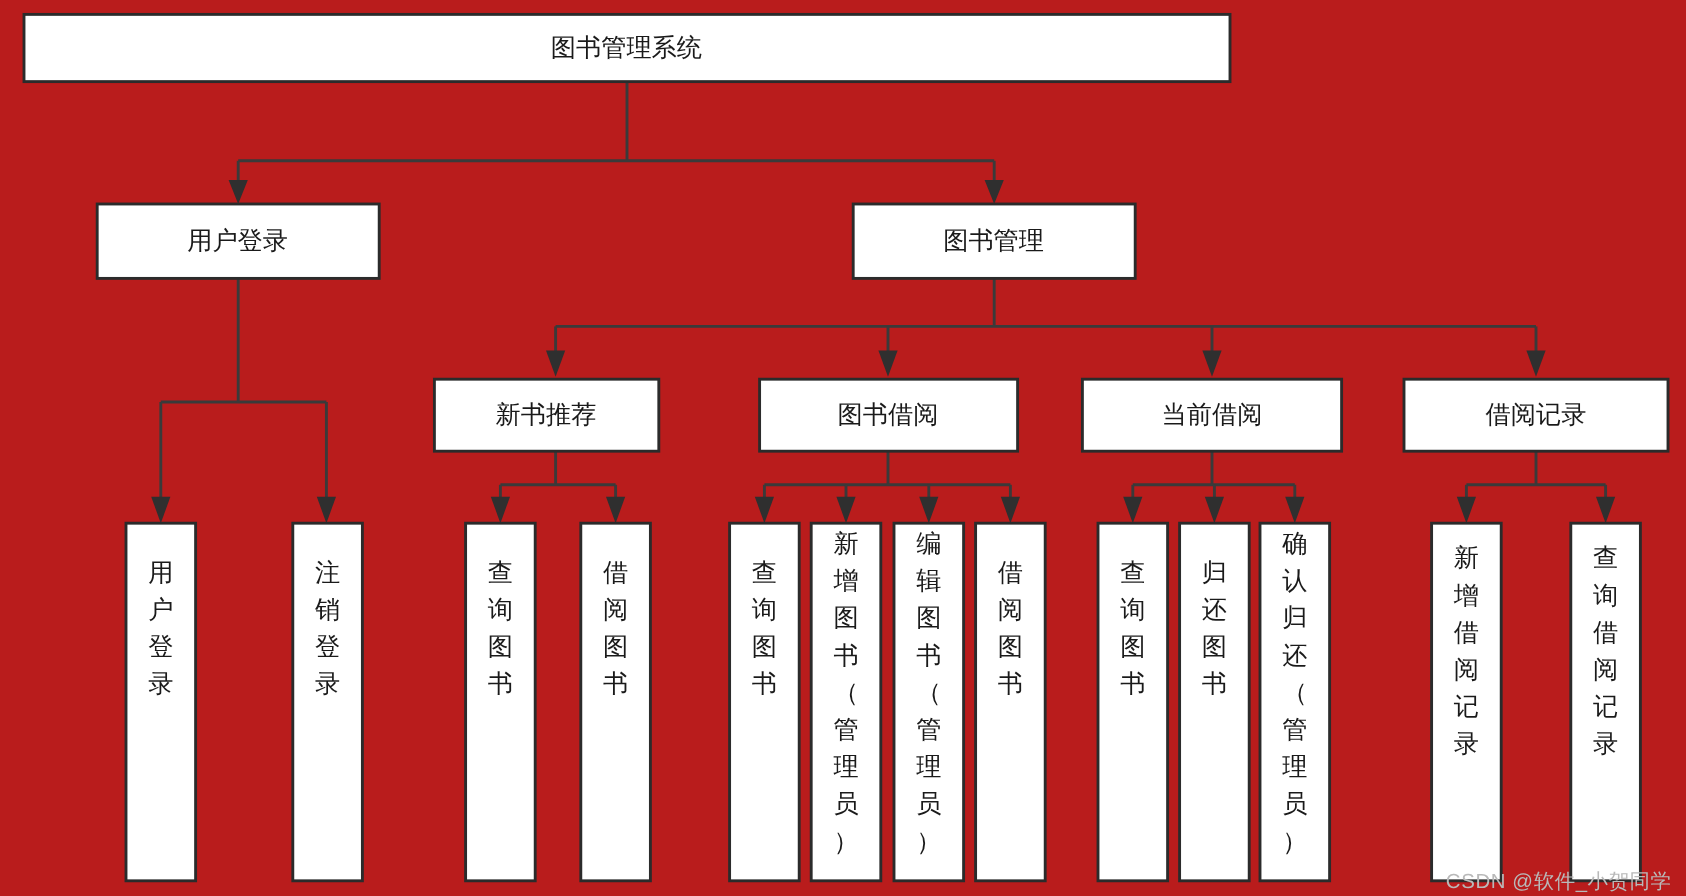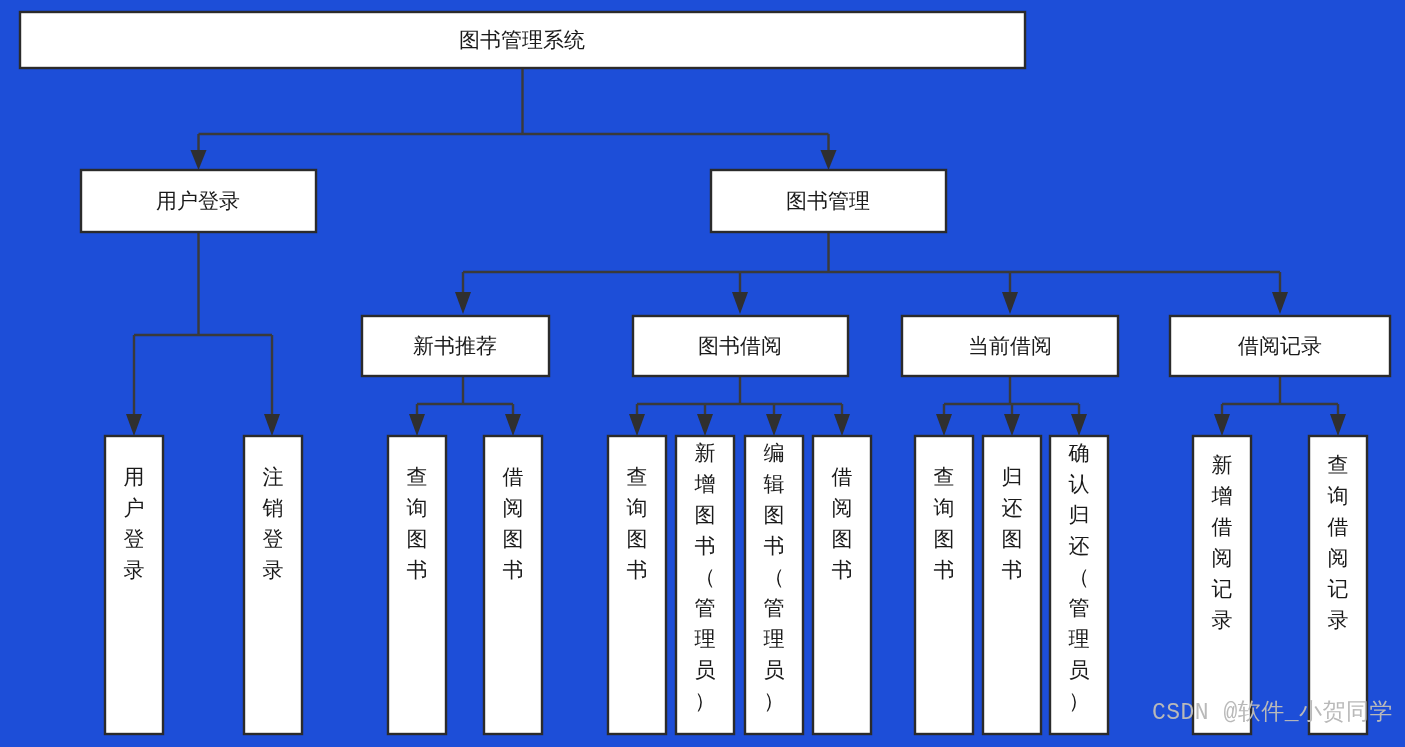--- a/index.html
+++ b/index.html
@@ -7,21 +7,21 @@
     padding: 0;
     background: #ffffff;
   }
   body {
     font-family: "Liberation Sans", "DejaVu Sans", sans-serif;
   }
   #diagram-root {
     position: relative;
     width: 1405px;
     height: 747px;
-    background: #1d4ed8;
+    background: #b91c1c;
     overflow: hidden;
   }
   svg.diagram-canvas {
     position: absolute;
     left: 0;
     top: 0;
     width: 1405px;
     height: 747px;
     display: block;
   }
@@ -49,23 +49,23 @@
   }
   .node-label-vertical {
     font-family: "Liberation Sans", "DejaVu Sans", sans-serif;
     font-size: 21px;
     fill: #1a1a1a;
     text-anchor: middle;
   }
   .watermark {
     position: absolute;
     right: 12px;
-    bottom: 20px;
-    font-family: Liberation Mono, monospace;
-    font-size: 23px;
+    bottom: 1px;
+    font-family: Liberation Sans, sans-serif;
+    font-size: 17px;
     color: #b9b9b9;
     letter-spacing: 0.5px;
     white-space: nowrap;
     user-select: none;
   }
 </style>
 </head>
 <body>
 
 <div id="diagram-root">

